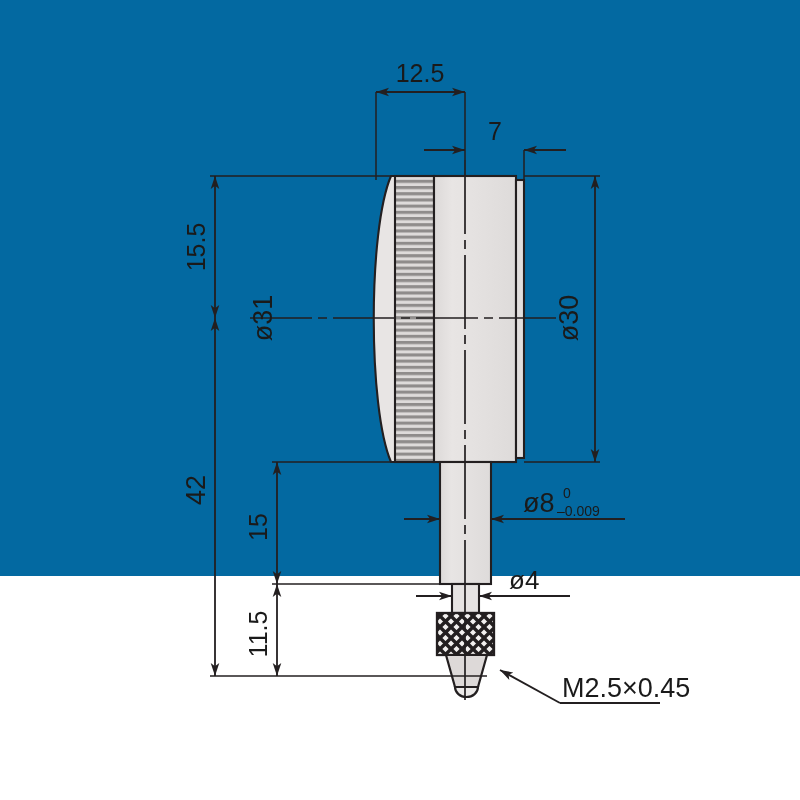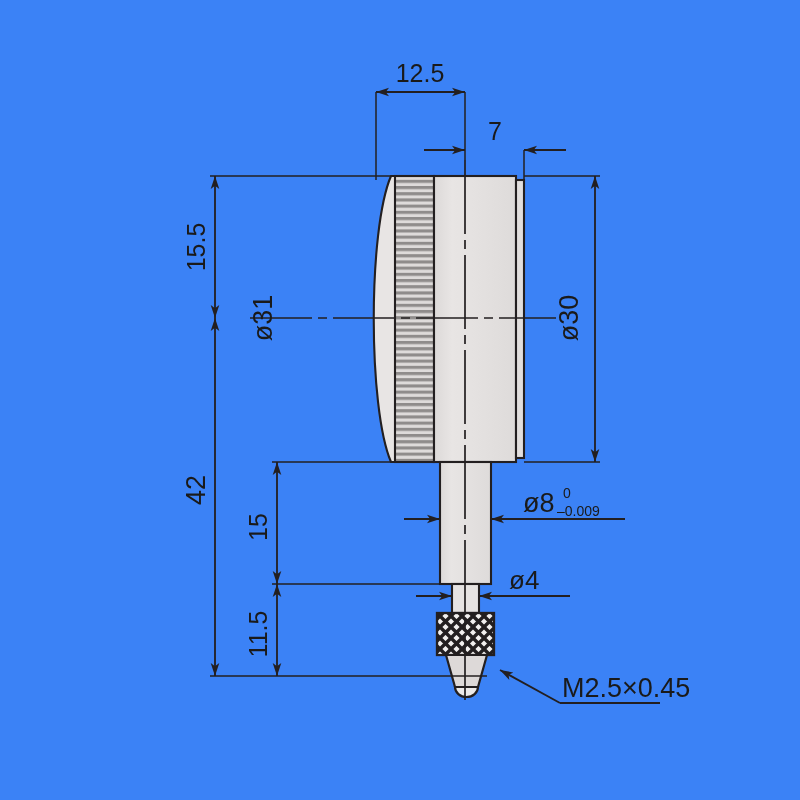--- a/index.html
+++ b/index.html
@@ -1,18 +1,18 @@
 <!DOCTYPE html>
 <html><head>
 <meta charset="utf-8">
 <style>
   html,body{margin:0;padding:0;background:#ffffff;}
   body{width:800px;height:800px;overflow:hidden;
        font-family:"Liberation Sans", sans-serif;}
-  #stage{position:relative;width:800px;height:800px;background:#3b82f6;}
+  #stage{position:relative;width:800px;height:576px;background:#0369a1;}
   svg{display:block;}
   text{font-family:"Liberation Sans", sans-serif;fill:#1a1a1a;}
 </style>
 </head>
 <body>
 
 <div id="stage">
 <svg width="800" height="800" viewBox="0 0 800 800">
 
   <defs>

